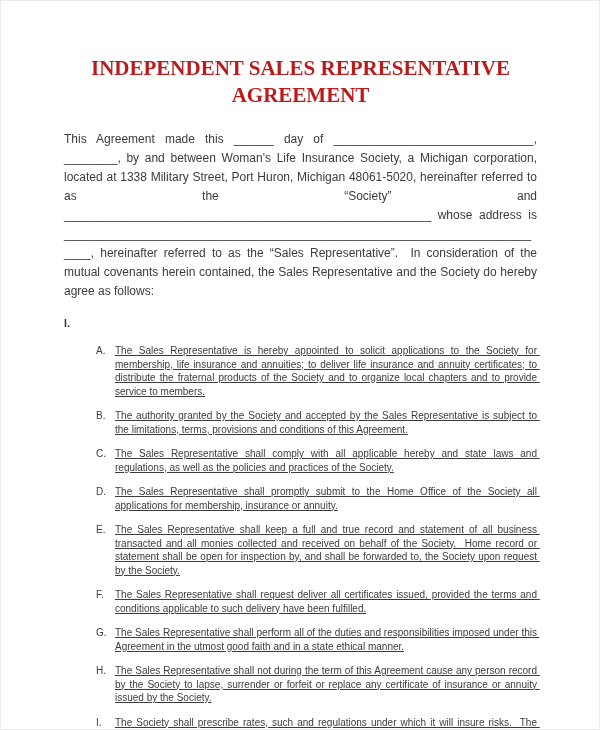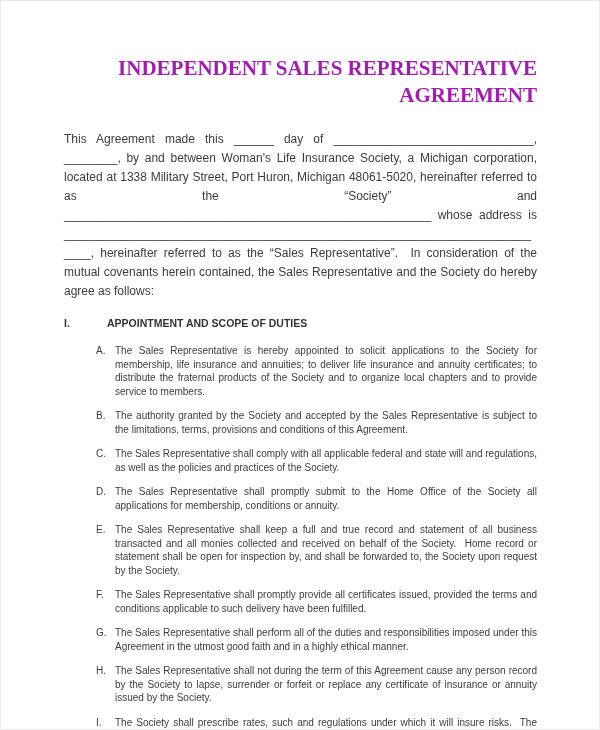--- a/index.html
+++ b/index.html
@@ -19,22 +19,22 @@
     color: #3c3c3c;
   }
   .content {
     padding: 40px 62px 0 63px;
   }
   .doc-title {
     font-family: "Liberation Serif", serif;
     font-weight: bold;
     font-size: 21px;
     line-height: 27px;
-    text-align: right;
-    color: #a21caf;
+    text-align: center;
+    color: #b91c1c;
     margin: 14px 0 0 0;
   }
   .intro {
     margin-top: 21px;
     font-size: 12px;
     line-height: 19px;
     text-align: justify;
     white-space: pre-wrap;
     word-break: break-word;
   }
@@ -62,72 +62,72 @@
   }
   .item-letter {
     width: 19px;
     flex-shrink: 0;
   }
   .item-text {
     flex: 1;
     text-align: justify;
     white-space: pre-wrap;
     word-break: break-word;
+    text-decoration: underline;
   }
 </style>
 </head>
 <body>
 
 <div class="page">
   <div class="content">
 
     <h1 class="doc-title">INDEPENDENT SALES REPRESENTATIVE AGREEMENT</h1>
 
     <p class="intro">This Agreement made this ______ day of ______________________________, ________, by and between Woman's Life Insurance Society, a Michigan corporation, located at 1338 Military Street, Port Huron, Michigan 48061-5020, hereinafter referred to as the “Society” and _______________________________________________________ whose address is __________________________________________________________________________, hereinafter referred to as the “Sales Representative”.  In consideration of the mutual covenants herein contained, the Sales Representative and the Society do hereby agree as follows:</p>
 
     <div class="section-heading-row">
       <span class="section-num">I.</span>
-      <span class="section-title">APPOINTMENT AND SCOPE OF DUTIES</span>
     </div>
 
     <div class="items">
 
         <div class="item">
           <span class="item-letter">A.</span>
           <span class="item-text">The Sales Representative is hereby appointed to solicit applications to the Society for membership, life insurance and annuities; to deliver life insurance and annuity certificates; to distribute the fraternal products of the Society and to organize local chapters and to provide service to members.</span>
         </div>
 
         <div class="item">
           <span class="item-letter">B.</span>
           <span class="item-text">The authority granted by the Society and accepted by the Sales Representative is subject to the limitations, terms, provisions and conditions of this Agreement.</span>
         </div>
 
         <div class="item">
           <span class="item-letter">C.</span>
-          <span class="item-text">The Sales Representative shall comply with all applicable federal and state will and regulations, as well as the policies and practices of the Society.</span>
+          <span class="item-text">The Sales Representative shall comply with all applicable hereby and state laws and regulations, as well as the policies and practices of the Society.</span>
         </div>
 
         <div class="item">
           <span class="item-letter">D.</span>
-          <span class="item-text">The Sales Representative shall promptly submit to the Home Office of the Society all applications for membership, conditions or annuity.</span>
+          <span class="item-text">The Sales Representative shall promptly submit to the Home Office of the Society all applications for membership, insurance or annuity.</span>
         </div>
 
         <div class="item">
           <span class="item-letter">E.</span>
           <span class="item-text">The Sales Representative shall keep a full and true record and statement of all business transacted and all monies collected and received on behalf of the Society.  Home record or statement shall be open for inspection by, and shall be forwarded to, the Society upon request by the Society.</span>
         </div>
 
         <div class="item">
           <span class="item-letter">F.</span>
-          <span class="item-text">The Sales Representative shall promptly provide all certificates issued, provided the terms and conditions applicable to such delivery have been fulfilled.</span>
+          <span class="item-text">The Sales Representative shall request deliver all certificates issued, provided the terms and conditions applicable to such delivery have been fulfilled.</span>
         </div>
 
         <div class="item">
           <span class="item-letter">G.</span>
-          <span class="item-text">The Sales Representative shall perform all of the duties and responsibilities imposed under this Agreement in the utmost good faith and in a highly ethical manner.</span>
+          <span class="item-text">The Sales Representative shall perform all of the duties and responsibilities imposed under this Agreement in the utmost good faith and in a state ethical manner.</span>
         </div>
 
         <div class="item">
           <span class="item-letter">H.</span>
           <span class="item-text">The Sales Representative shall not during the term of this Agreement cause any person record by the Society to lapse, surrender or forfeit or replace any certificate of insurance or annuity issued by the Society.</span>
         </div>
 
         <div class="item">
           <span class="item-letter">I.</span>
           <span class="item-text">The Society shall prescribe rates, such and regulations under which it will insure risks.  The Society reserves the right in its sole discretion and without liability to the Sales Representative, to change, alter or amend such rates, rules and regulations.</span>

